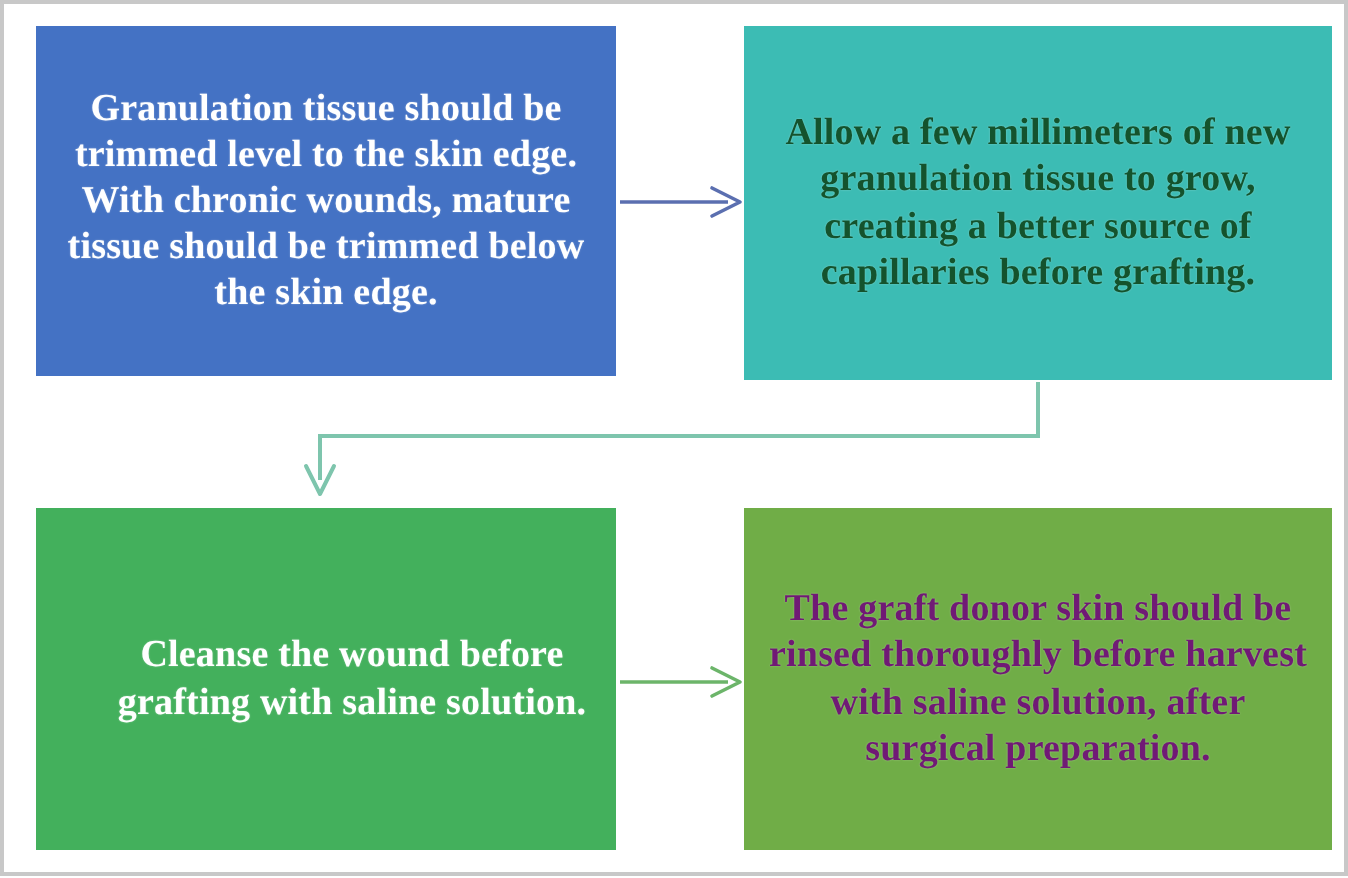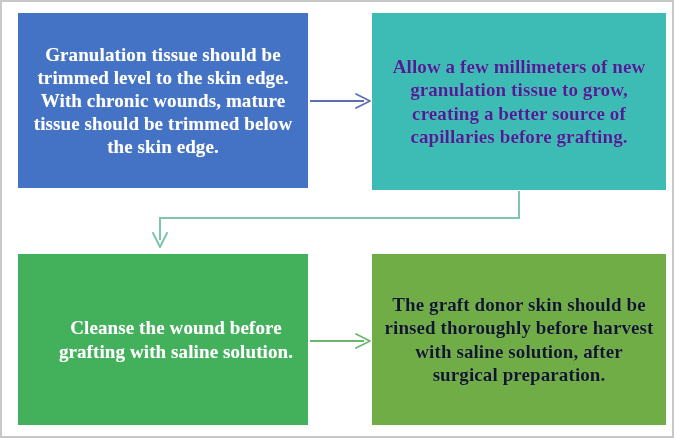--- a/index.html
+++ b/index.html
@@ -92,24 +92,24 @@
       <line x1="308" y1="339" x2="362" y2="339" stroke="#6CB56A" stroke-width="1.8"></line>
       <polyline points="354,332 368,339 354,346" fill="none" stroke="#6CB56A" stroke-width="1.8" stroke-linecap="round" stroke-linejoin="round"></polyline>
     </g>
   </svg>
 
   <div class="node" id="node-granulation-trim" style="background-color: rgb(68, 114, 196);">
     <span class="node-text" style="color: rgb(255, 255, 255);">Granulation tissue should be trimmed level to the skin edge. With chronic wounds, mature tissue should be trimmed below the skin edge.</span>
   </div>
 
   <div class="node" id="node-allow-granulation-grow" style="background-color: rgb(60, 188, 180);">
-    <span class="node-text" style="color: #4c1d95;">Allow a few millimeters of new granulation tissue to grow, creating a better source of capillaries before grafting.</span>
+    <span class="node-text" style="color: #14532d;">Allow a few millimeters of new granulation tissue to grow, creating a better source of capillaries before grafting.</span>
   </div>
 
   <div class="node" id="node-cleanse-wound" style="background-color: rgb(67, 176, 92);">
     <span class="node-text" style="color: rgb(255, 255, 255);">Cleanse the wound before grafting with saline solution.</span>
   </div>
 
   <div class="node" id="node-rinse-donor-skin" style="background-color: rgb(112, 173, 71);">
-    <span class="node-text" style="color: #0f172a;">The graft donor skin should be rinsed thoroughly before harvest with saline solution, after surgical preparation.</span>
+    <span class="node-text" style="color: #701a75;">The graft donor skin should be rinsed thoroughly before harvest with saline solution, after surgical preparation.</span>
   </div>
 
 </div>
 
 </body></html>

